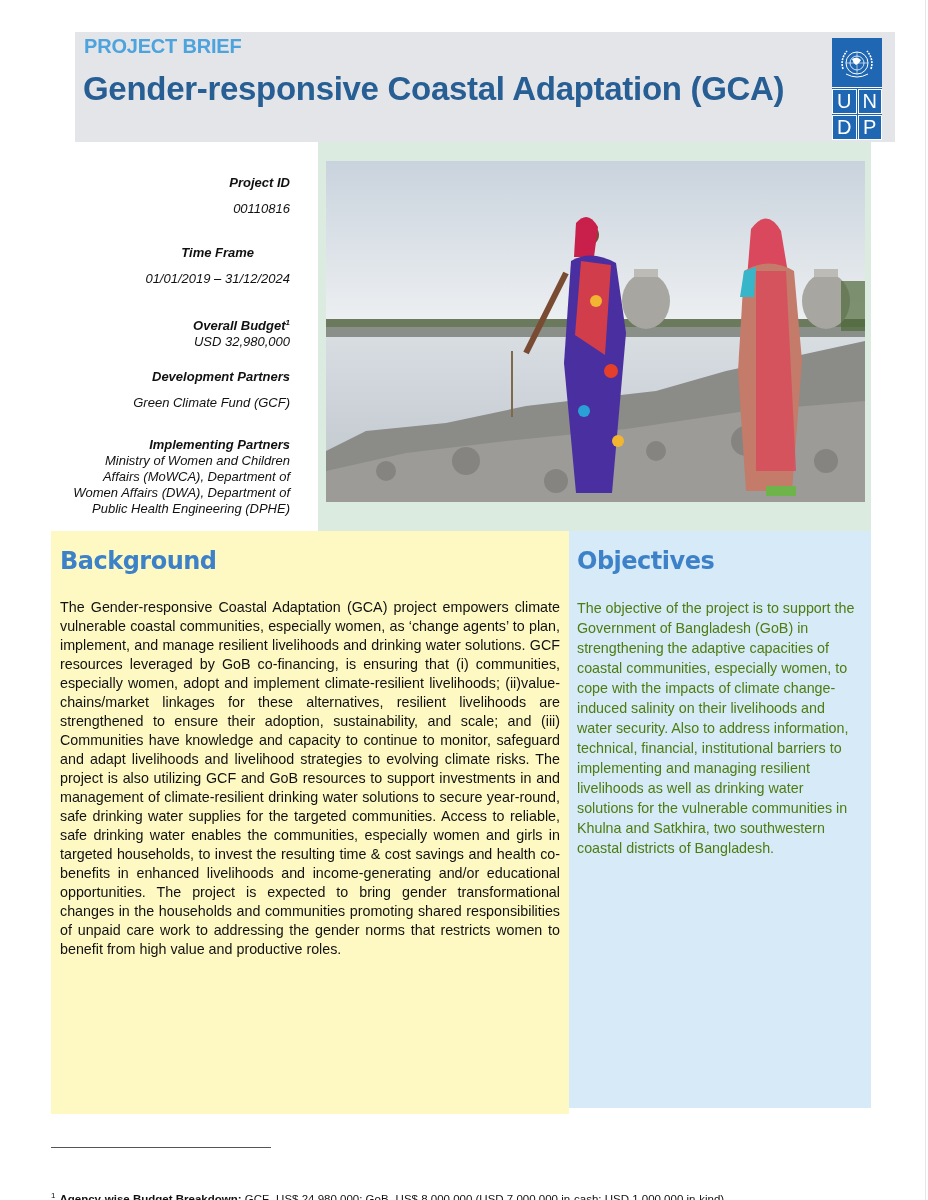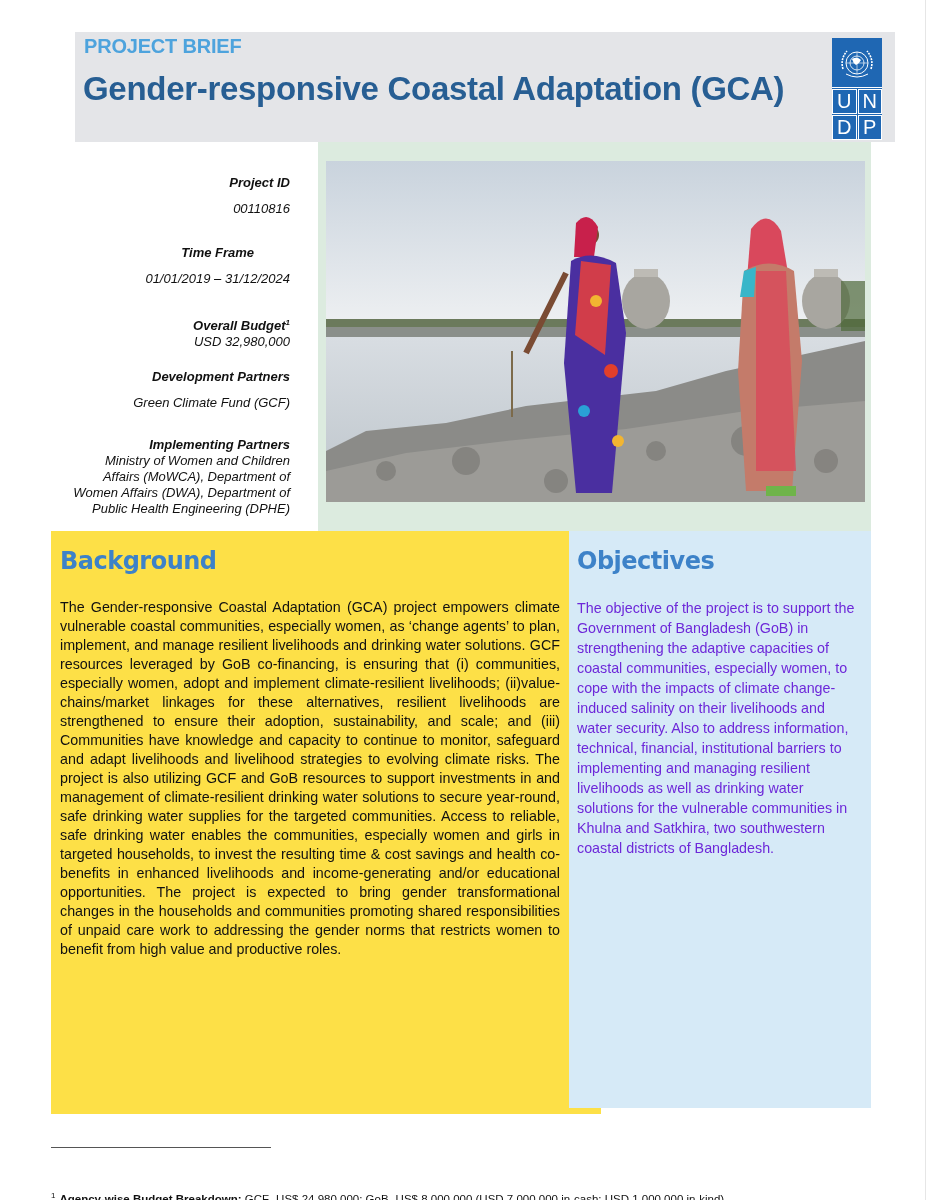--- a/index.html
+++ b/index.html
@@ -57,38 +57,37 @@
       position: absolute; left: 318px; top: 142px; width: 553px; height: 389px;
       background: #dcebdf;
     }
     .photo {
       position: absolute; left: 8px; top: 19px; width: 539px; height: 341px;
       overflow: hidden; background: #d8dde2;
     }
     
     .bg-panel {
       position: absolute; left: 51px; top: 531px; width: 518px; height: 583px;
-      background: #fde047;
-      padding-left: 32px;
+      background: #fef9c3;
     }
     .section-title {
       position: absolute; font-size: 24px; font-weight: bold; color: #3d82c8;
       font-family: "DejaVu Sans", sans-serif; letter-spacing: -0.5px;
     }
     .bg-text {
       position: absolute; left: 9px; top: 67px; width: 500px;
       font-size: 14.3px; line-height: 19px; text-align: justify; color: #111;
     }
     .obj-panel {
       position: absolute; left: 569px; top: 531px; width: 302px; height: 577px;
       background: #d6eaf7;
     }
     .obj-text {
       position: absolute; left: 8px; top: 67px; width: 286px;
-      font-size: 14.3px; line-height: 20px; color: #6d28d9;
+      font-size: 14.3px; line-height: 20px; color: #4d7c0f;
     }
     
     .fn-rule {
       position: absolute; left: 51px; top: 1147px; width: 220px; height: 1px; background: #555;
     }
     .footnote {
       position: absolute; left: 51px; top: 1191px; font-size: 11.5px; color: #111; white-space: nowrap;
     }
     .footnote sup { font-size: 8px; margin-right: 4px; }
   </style>

